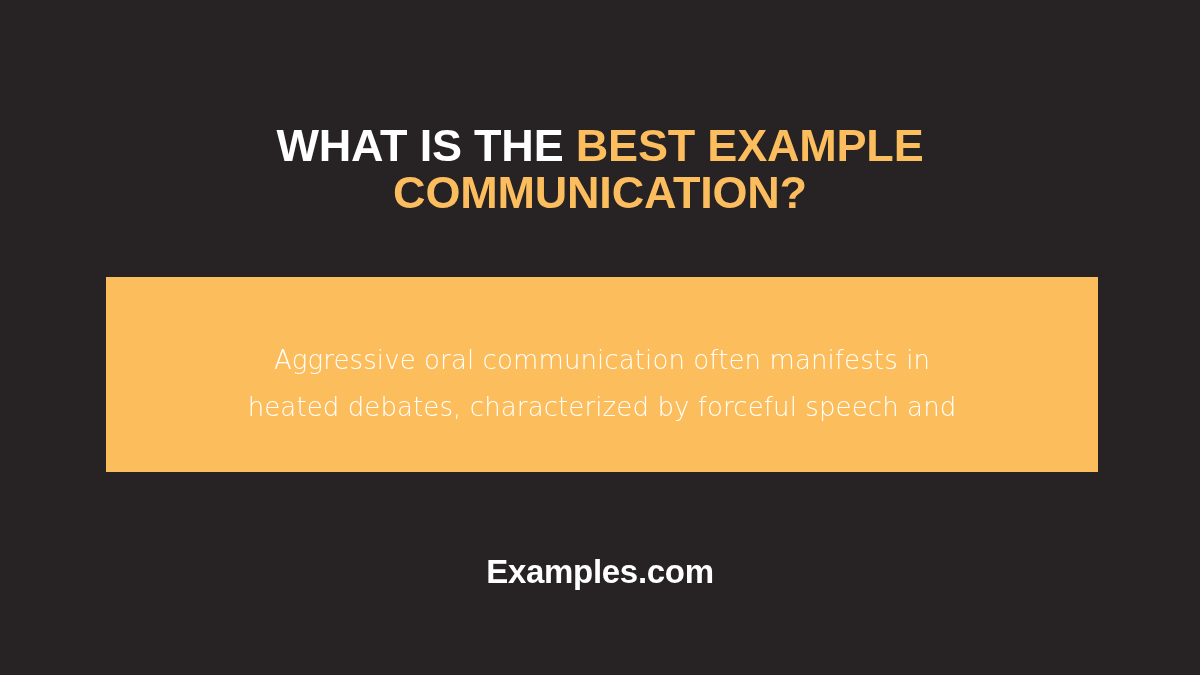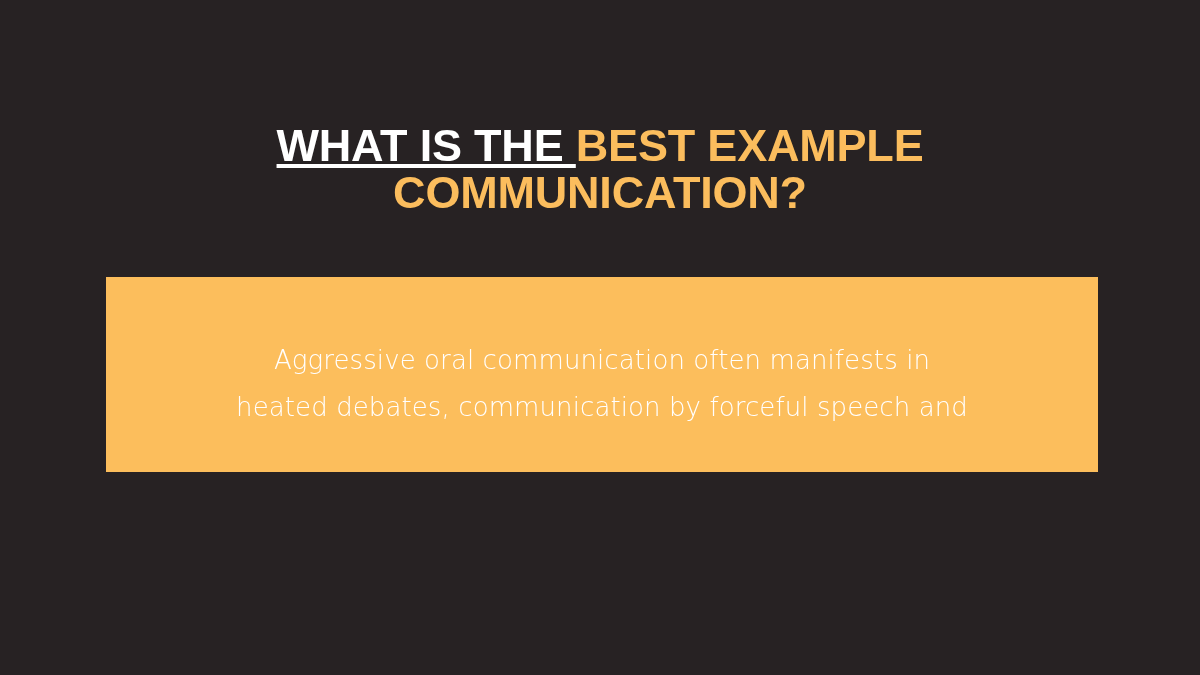--- a/index.html
+++ b/index.html
@@ -33,21 +33,21 @@
     font-size: 45px;
     line-height: 47px;
     letter-spacing: -0.2px;
     text-transform: uppercase;
     -webkit-font-smoothing: antialiased;
   }
   .hl-line {
     display: block;
     white-space: nowrap;
   }
-  .hl-white { color: #FFFFFF; text-decoration: underline; }
+  .hl-white { color: #FFFFFF; }
   .hl-accent { color: #FBBD5D; }
 
   
   #body-panel {
     position: absolute;
     left: 106px;
     top: 277px;
     width: 992px;
     height: 195px;
     background: #FCBE5C;
@@ -97,18 +97,19 @@
 <div id="slide">
 
   <h1 id="headline">
     <span class="hl-line"><span class="hl-white">WHAT IS THE </span><span class="hl-accent">BEST EXAMPLE</span></span>
     <span class="hl-line hl-accent">COMMUNICATION?</span>
   </h1>
 
   <div id="body-panel">
     <p id="body-text">
       <span class="body-line">Aggressive oral communication often manifests in</span>
-      <span class="body-line">heated debates, communication by forceful speech and</span>
+      <span class="body-line">heated debates, characterized by forceful speech and</span>
     </p>
   </div>
 
+  <div id="footer-brand">Examples.com</div>
 
 </div>
 
 </body></html>

